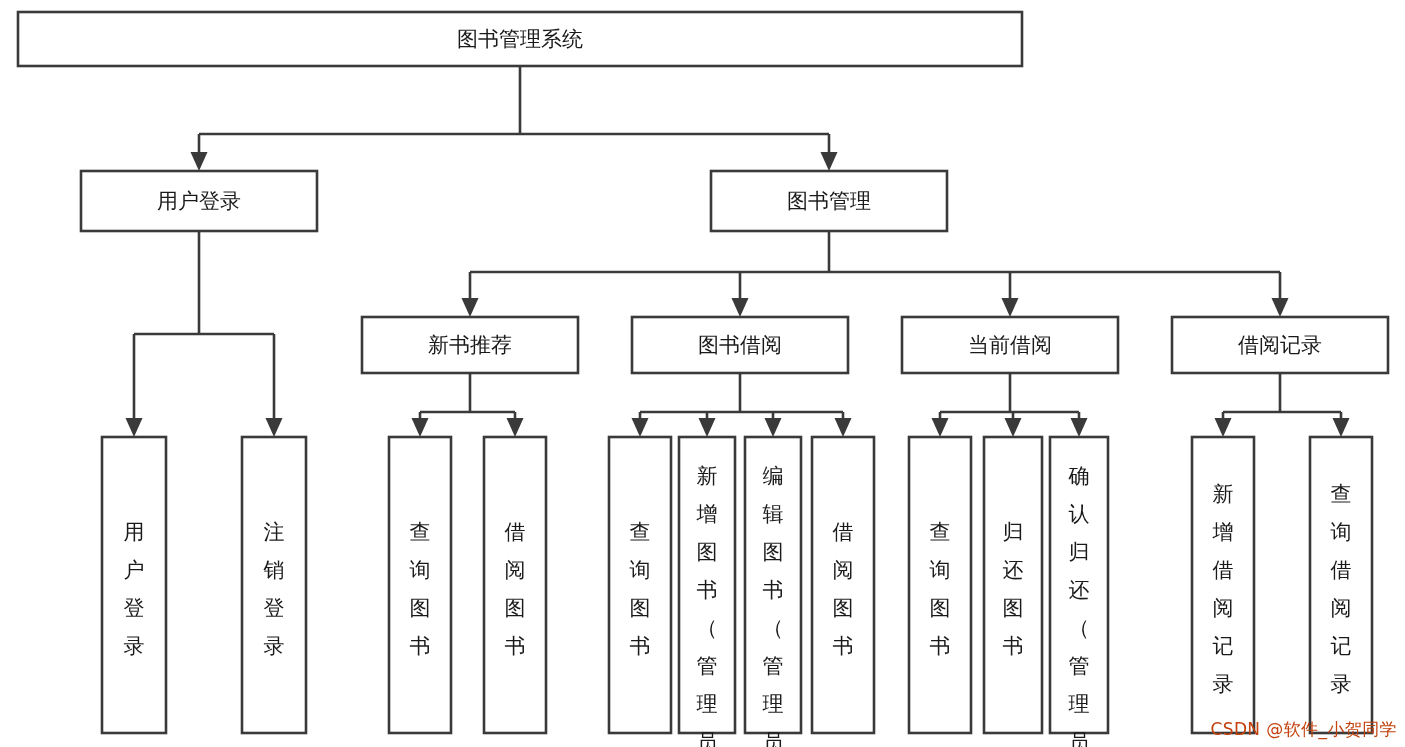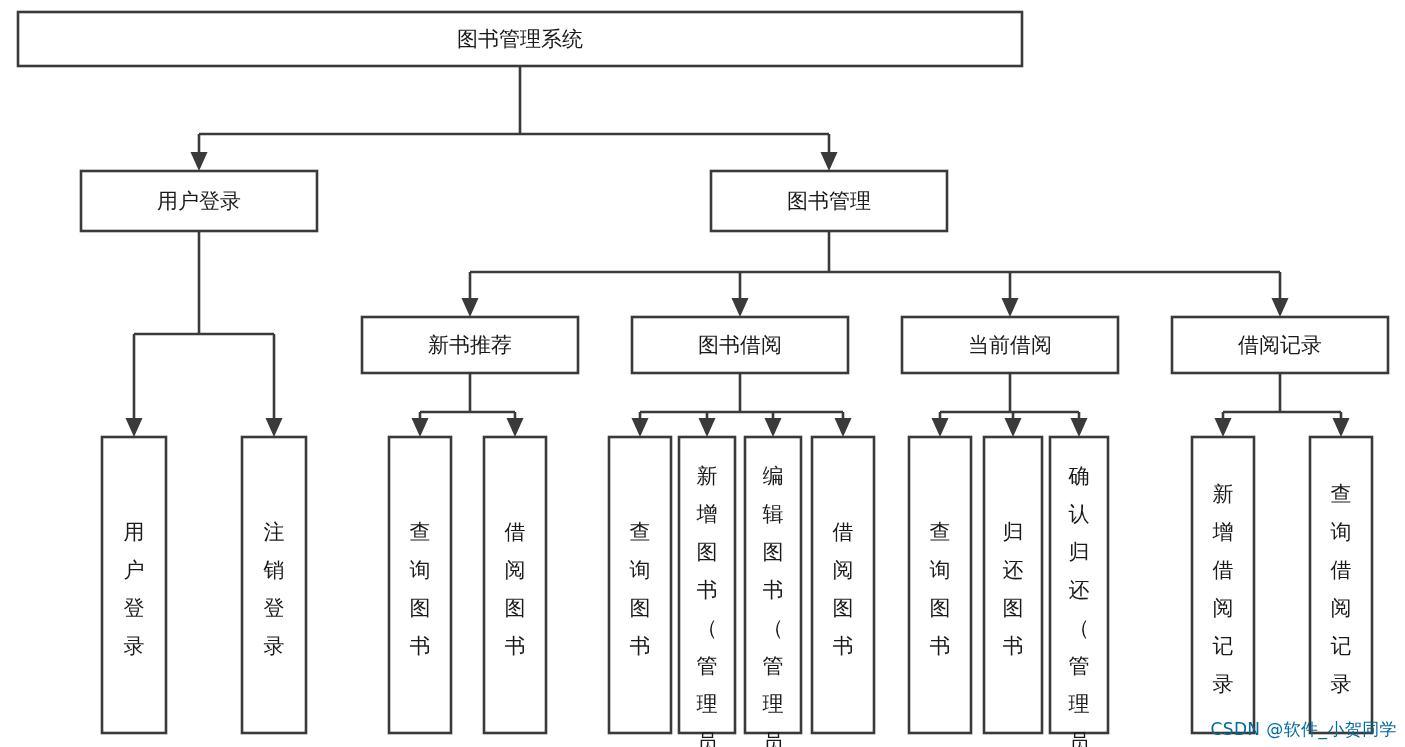--- a/index.html
+++ b/index.html
@@ -53,21 +53,21 @@
     font-size: 21px;
     fill: #1a1a1a;
     text-anchor: middle;
   }
   .watermark {
     position: absolute;
     right: 8px;
     bottom: 6px;
     font-family: "DejaVu Sans", "Liberation Sans", sans-serif;
     font-size: 17px;
-    color: #0369a1;
+    color: #c2410c;
     letter-spacing: 0.4px;
     white-space: nowrap;
     user-select: none;
   }
 </style>
 </head>
 <body>
 
 <div id="diagram-root">
   <svg class="diagram" viewBox="0 0 1405 747">

